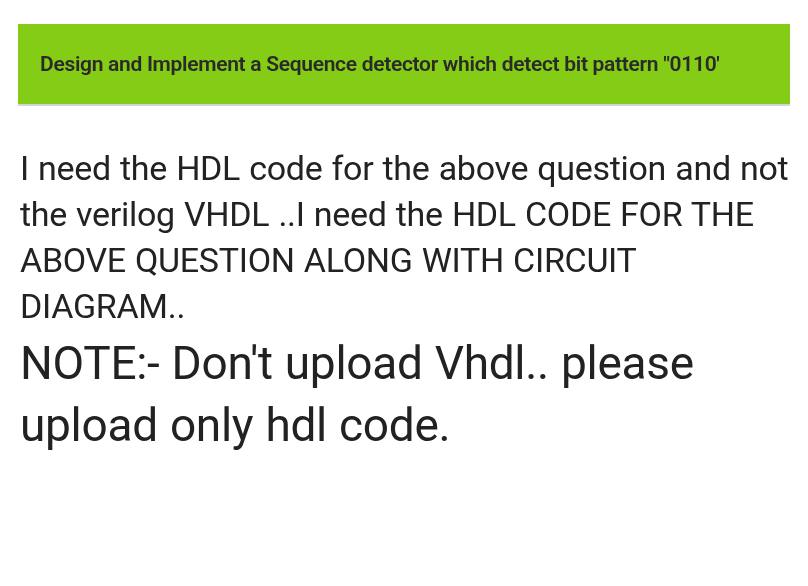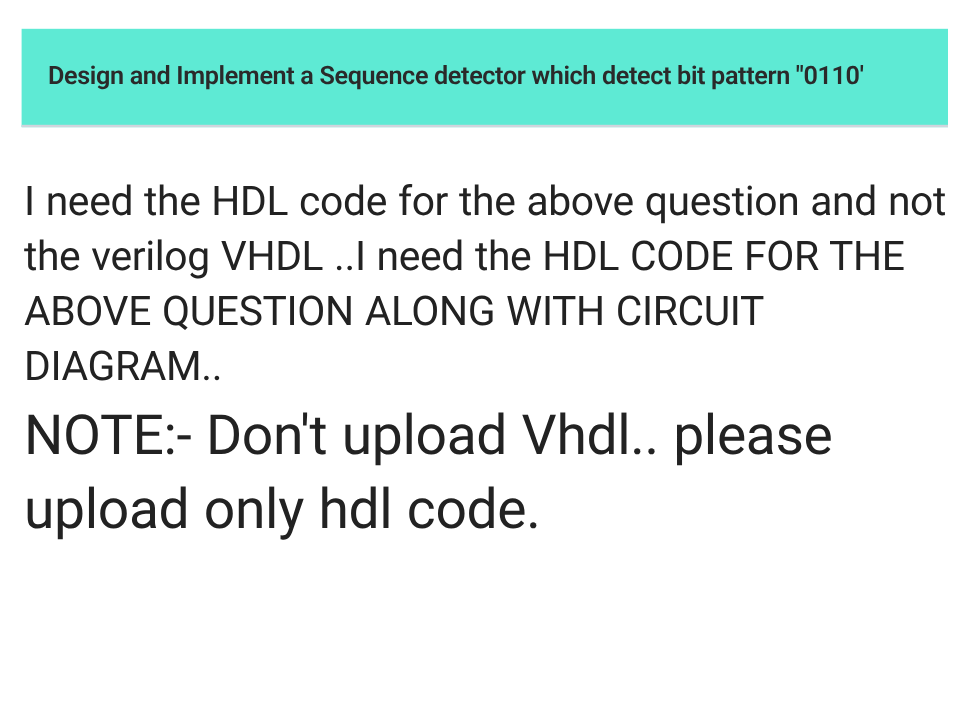--- a/index.html
+++ b/index.html
@@ -8,21 +8,21 @@
       box-sizing: border-box;
     }
     body {
       width: 808px;
       height: 586px;
       background: #ffffff;
       font-family: -apple-system, BlinkMacSystemFont, "Segoe UI", Roboto, Helvetica, Arial, sans-serif;
       overflow: hidden;
     }
     .question-box {
-      background: #5eead4;
+      background: #84cc16;
       margin: 24px 18px 10px 18px;
       padding: 28px 22px;
       border-bottom: 2px solid #d0d5dd;
     }
     .question-text {
       font-size: 21px;
       font-weight: 600;
       color: #2a2a2a;
       letter-spacing: -0.3px;
     }

